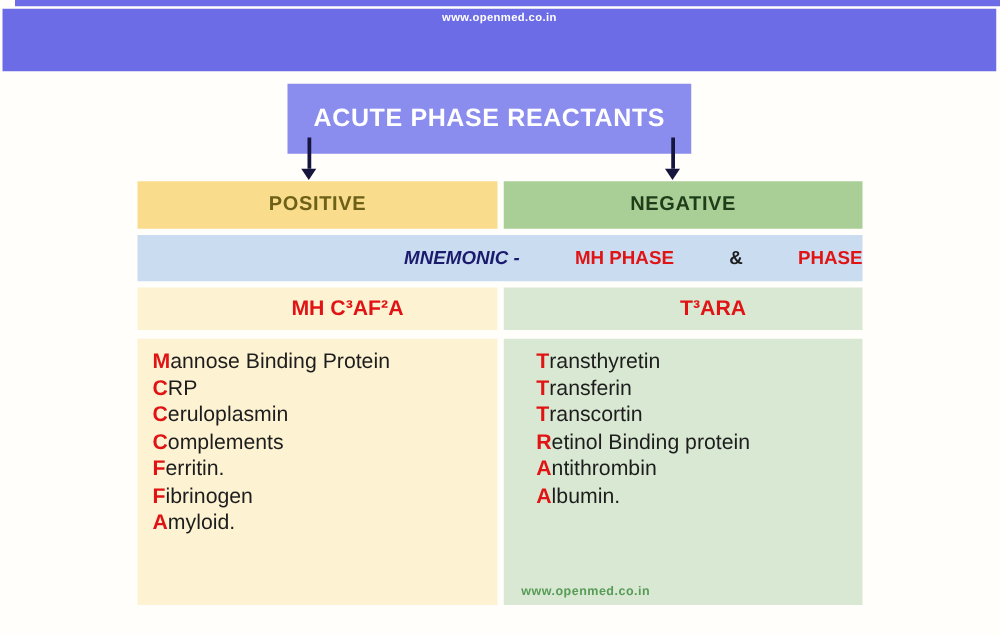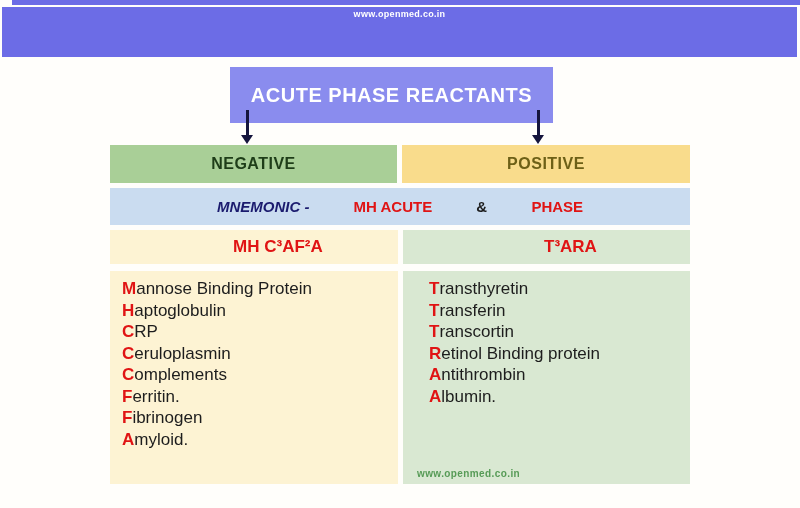--- a/index.html
+++ b/index.html
@@ -25,21 +25,21 @@
   .arrow-left{left:239px;}
   .arrow-right{left:530px;}
   .grid{position:absolute;left:110px;top:145px;width:580px;}
   .row{display:flex;gap:5px;}
   .col-l{width:288px;}
   .col-r{width:287px;}
   .hdr{height:38px;display:flex;align-items:center;justify-content:center;font-size:16px;font-weight:bold;letter-spacing:.5px;}
   .hdr.pos{background:#f9dc8c;color:#6d6017;}
   .hdr.neg{background:#a9cf97;color:#1e3d18;}
   .mnemonic-bar{
-    margin-top:5px;height:37px;background:#cadcf0;display:flex;align-items:center;justify-content:center;
+    margin-top:5px;height:37px;background:#cadcf0;display:flex;align-items:center;justify-content:flex-end;
     font-size:15px;font-weight:bold;white-space:pre;gap:40px;
   }
   .seg-navy{color:#1b1b6e;font-style:italic;}
   .seg-red{color:#e01414;}
   .seg-dark{color:#1d1d1d;}
   .subrow{margin-top:5px;}
   .subhdr{height:34px;display:flex;align-items:center;justify-content:center;font-size:17px;font-weight:bold;color:#e01414;padding-left:48px;}
   .subhdr.pos{background:#fdf3d3;}
   .subhdr.neg{background:#d9e8d2;}
   .listrow{margin-top:7px;}
@@ -71,35 +71,34 @@
     <span class="head"></span>
   </div>
   <div class="arrow arrow-right">
     <span class="shaft"></span>
     <span class="head"></span>
   </div>
 
   <div class="grid">
 
     <div class="row">
+      <div class="hdr pos col-l">POSITIVE</div>
       <div class="hdr neg col-r">NEGATIVE</div>
-      <div class="hdr pos col-l">POSITIVE</div>
     </div>
 
-    <div class="mnemonic-bar" id="mnemonic-bar"><span class="seg-navy">MNEMONIC - </span><span class="seg-red">MH ACUTE</span><span class="seg-dark"> &amp; </span><span class="seg-red">PHASE</span></div>
+    <div class="mnemonic-bar" id="mnemonic-bar"><span class="seg-navy">MNEMONIC - </span><span class="seg-red">MH PHASE</span><span class="seg-dark"> &amp; </span><span class="seg-red">PHASE</span></div>
 
     <div class="row subrow">
       <div class="subhdr pos col-l">MH C³AF²A</div>
       <div class="subhdr neg col-r">T³ARA</div>
     </div>
 
     <div class="row listrow">
       <div class="listbox pos col-l" id="pos-list">
           <div class="li"><span class="fl">M</span>annose Binding Protein</div>
-          <div class="li"><span class="fl">H</span>aptoglobulin</div>
           <div class="li"><span class="fl">C</span>RP</div>
           <div class="li"><span class="fl">C</span>eruloplasmin</div>
           <div class="li"><span class="fl">C</span>omplements</div>
           <div class="li"><span class="fl">F</span>erritin.</div>
           <div class="li"><span class="fl">F</span>ibrinogen</div>
           <div class="li"><span class="fl">A</span>myloid.</div>
         </div>
       <div class="listbox neg col-r" id="neg-list">
 
       <div class="li"><span class="fl">T</span>ransthyretin</div>

